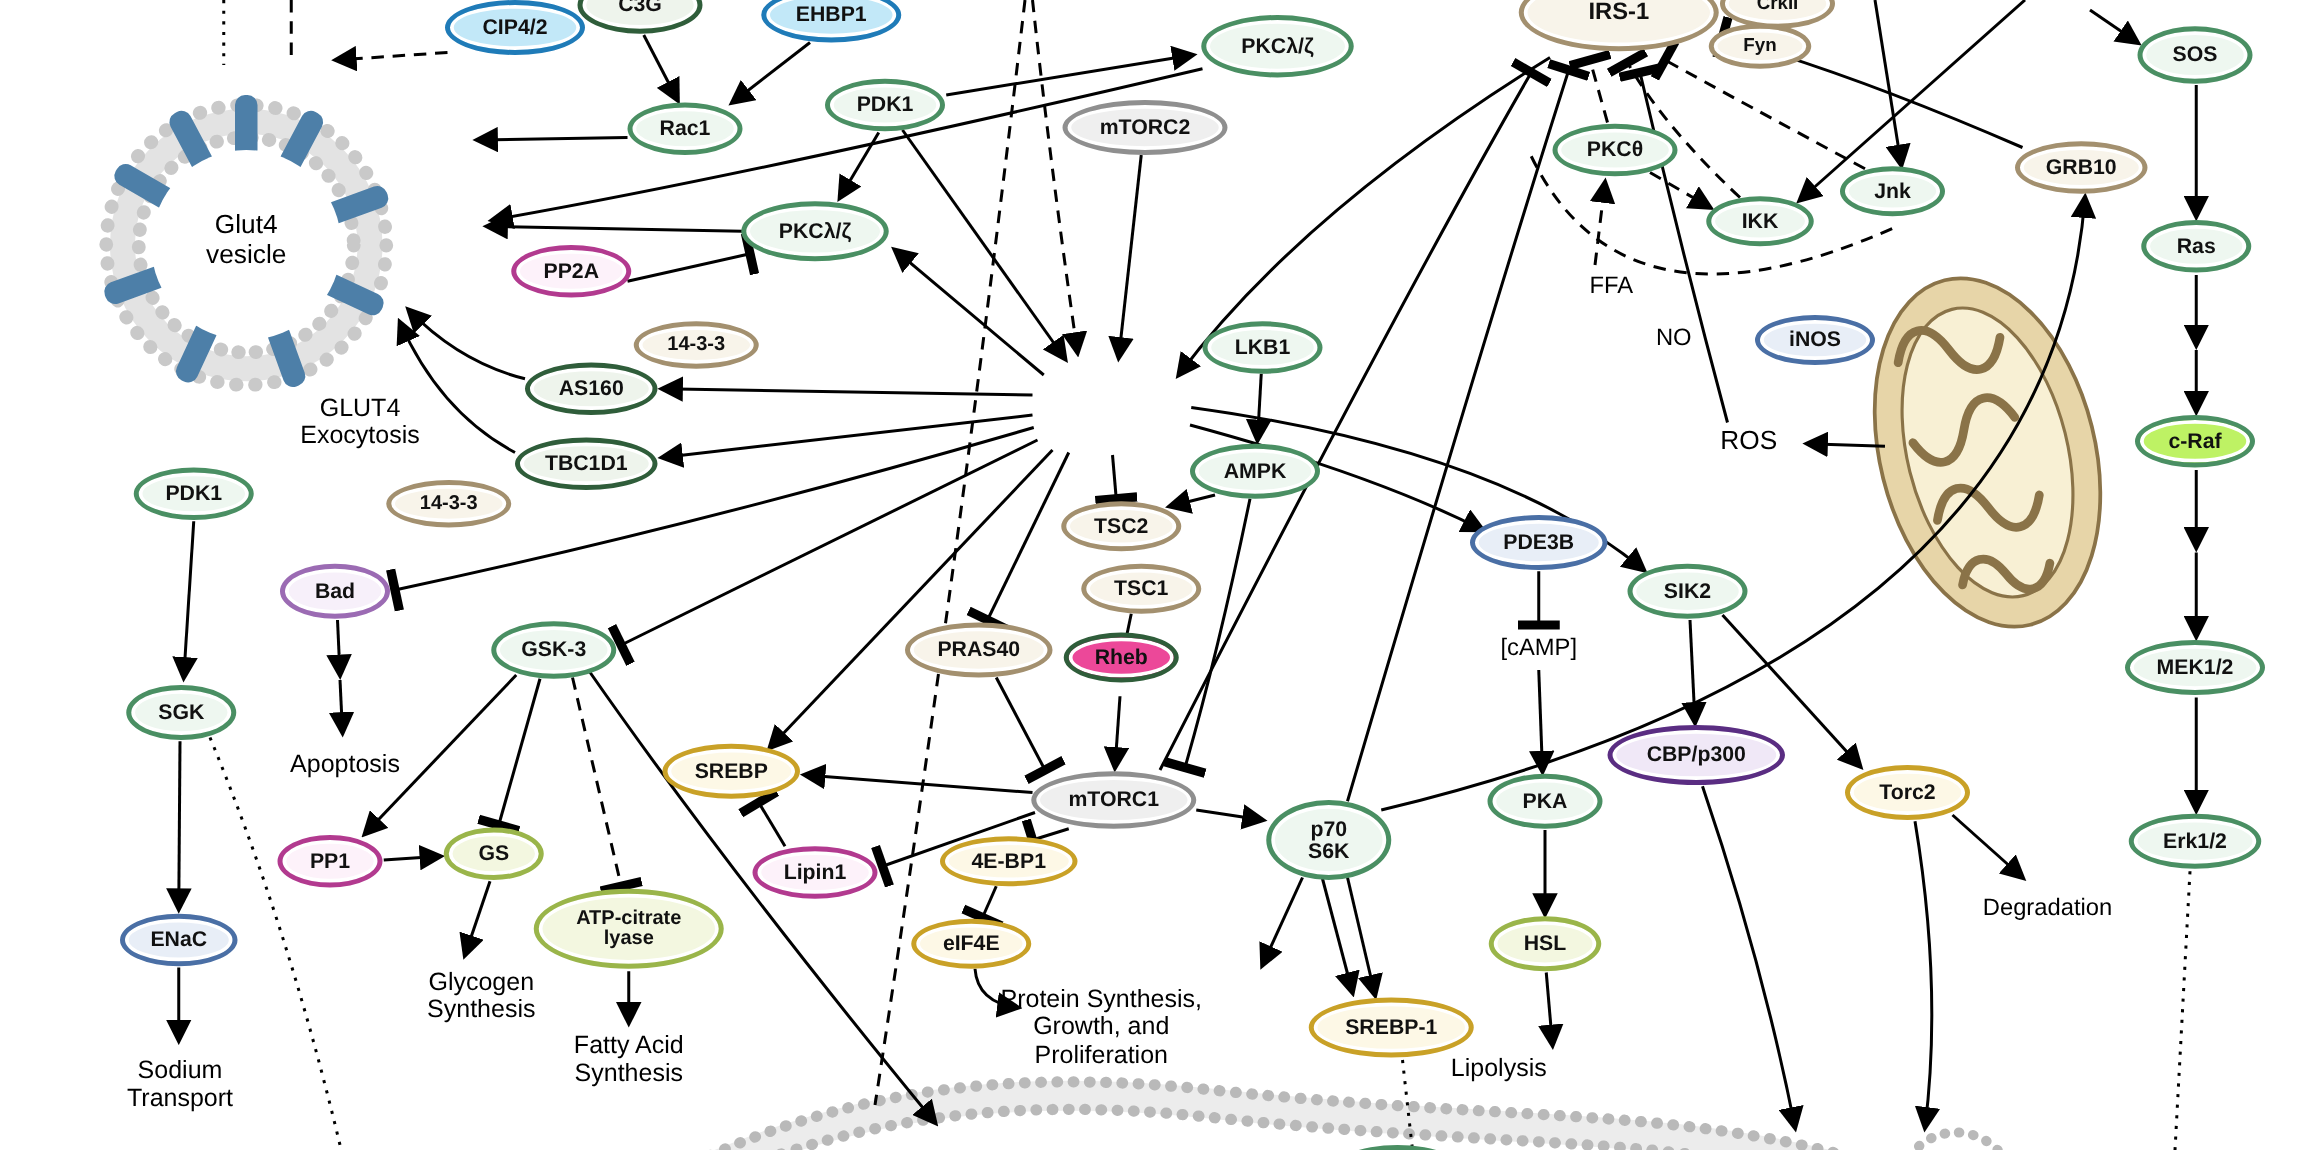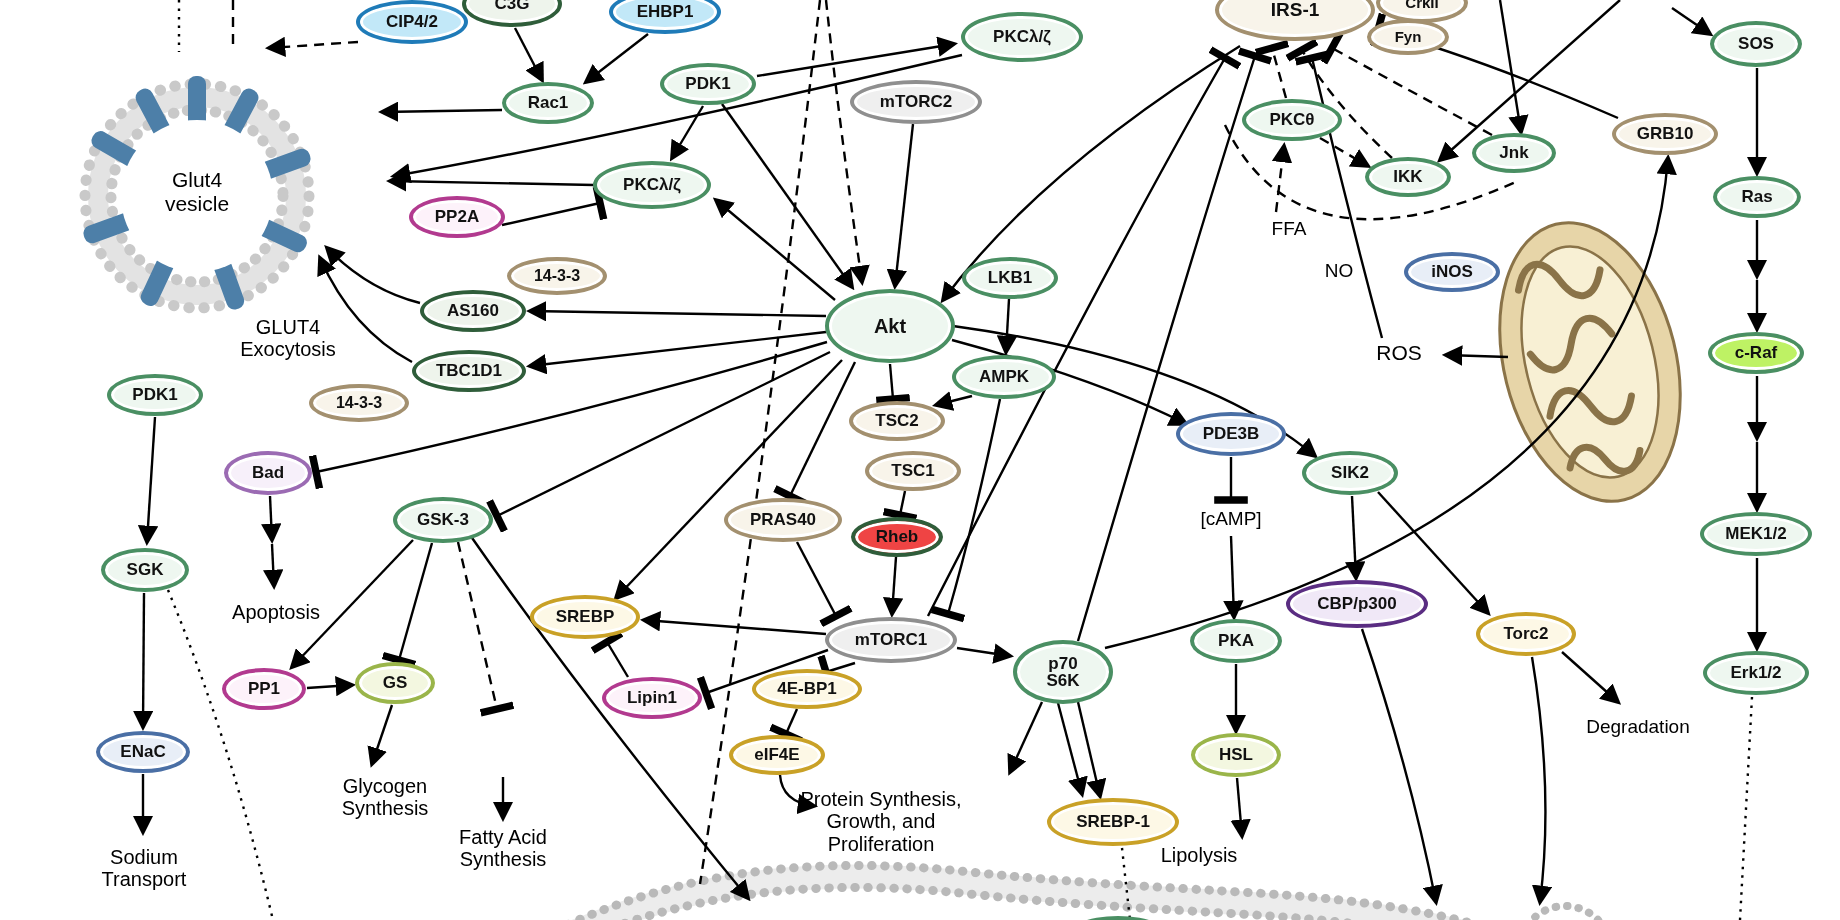--- a/index.html
+++ b/index.html
@@ -167,35 +167,36 @@
       <div class="node" style="left: 593px; top: 161px; width: 118px; height: 48px; border-color: rgb(74, 143, 99); background: rgb(238, 247, 240); font-size: 17px;">PKCλ/ζ</div>
       <div class="node" style="left: 409px; top: 196px; width: 96px; height: 42px; border-color: rgb(178, 58, 143); background: rgb(253, 242, 250); font-size: 17px;">PP2A</div>
       <div class="node" style="left: 507px; top: 257px; width: 100px; height: 38px; border-color: rgb(163, 144, 111); background: rgb(248, 244, 234); font-size: 16px;">14-3-3</div>
       <div class="node" style="left: 420px; top: 290px; width: 106px; height: 42px; border-color: rgb(47, 93, 58); background: rgb(238, 244, 236); font-size: 17px;">AS160</div>
       <div class="node" style="left: 412px; top: 350px; width: 114px; height: 42px; border-color: rgb(47, 93, 58); background: rgb(238, 244, 236); font-size: 17px;">TBC1D1</div>
       <div class="node" style="left: 309px; top: 384px; width: 100px; height: 38px; border-color: rgb(163, 144, 111); background: rgb(248, 244, 234); font-size: 16px;">14-3-3</div>
       <div class="node" style="left: 107px; top: 374px; width: 96px; height: 42px; border-color: rgb(74, 143, 99); background: rgb(238, 247, 240); font-size: 17px;">PDK1</div>
       <div class="node" style="left: 224px; top: 451px; width: 88px; height: 44px; border-color: rgb(155, 107, 179); background: rgb(247, 240, 250); font-size: 17px;">Bad</div>
       <div class="node" style="left: 101px; top: 548px; width: 88px; height: 44px; border-color: rgb(74, 143, 99); background: rgb(238, 247, 240); font-size: 17px;">SGK</div>
       <div class="node" style="left: 96px; top: 731px; width: 94px; height: 42px; border-color: rgb(74, 111, 165); background: rgb(232, 238, 247); font-size: 17px;">ENaC</div>
-      <div class="node" style="left: 825px; top: 289px; width: 130px; height: 74px; border-color: rgb(74, 143, 99); background: rgb(238, 247, 240); font-size: 20px;">Akt</div>
       <div class="node" style="left: 962px; top: 257px; width: 96px; height: 42px; border-color: rgb(74, 143, 99); background: rgb(238, 247, 240); font-size: 17px;">LKB1</div>
       <div class="node" style="left: 952px; top: 355px; width: 104px; height: 44px; border-color: rgb(74, 143, 99); background: rgb(238, 247, 240); font-size: 17px;">AMPK</div>
       <div class="node" style="left: 849px; top: 401px; width: 96px; height: 40px; border-color: rgb(163, 144, 111); background: rgb(248, 244, 234); font-size: 17px;">TSC2</div>
       <div class="node" style="left: 865px; top: 451px; width: 96px; height: 40px; border-color: rgb(163, 144, 111); background: rgb(248, 244, 234); font-size: 17px;">TSC1</div>
       <div class="node" style="left: 724px; top: 498px; width: 118px; height: 44px; border-color: rgb(163, 144, 111); background: rgb(248, 244, 234); font-size: 17px;">PRAS40</div>
-      <div class="node" style="left: 851px; top: 517px; width: 92px; height: 40px; border-color: rgb(47, 93, 58); background: #ef4444; font-size: 17px;">Rheb</div>
+      <div class="node" style="left: 851px; top: 506px; width: 92px; height: 40px; border-color: rgb(47, 93, 58); background: #ec4899; font-size: 17px;">Rheb</div>
       <div class="node" style="left: 393px; top: 497px; width: 100px; height: 46px; border-color: rgb(74, 143, 99); background: rgb(238, 247, 240); font-size: 17px;">GSK-3</div>
       <div class="node" style="left: 530px; top: 595px; width: 110px; height: 44px; border-color: rgb(201, 161, 39); background: rgb(253, 248, 230); font-size: 17px;">SREBP</div>
       <div class="node" style="left: 825px; top: 617px; width: 132px; height: 46px; border-color: rgb(143, 143, 143); background: rgb(239, 239, 239); font-size: 17px;">mTORC1</div>
       <div class="node" style="left: 602px; top: 677px; width: 100px; height: 42px; border-color: rgb(178, 58, 143); background: rgb(253, 242, 250); font-size: 17px;">Lipin1</div>
       <div class="node" style="left: 752px; top: 669px; width: 110px; height: 40px; border-color: rgb(201, 161, 39); background: rgb(253, 248, 230); font-size: 17px;">4E-BP1</div>
       <div class="node" style="left: 729px; top: 735px; width: 96px; height: 40px; border-color: rgb(201, 161, 39); background: rgb(253, 248, 230); font-size: 17px;">eIF4E</div>
       <div class="node" style="left: 222px; top: 668px; width: 84px; height: 42px; border-color: rgb(178, 58, 143); background: rgb(253, 242, 250); font-size: 17px;">PP1</div>
       <div class="node" style="left: 355px; top: 662px; width: 80px; height: 42px; border-color: rgb(154, 181, 74); background: rgb(243, 247, 224); font-size: 17px;">GS</div>
+      <div class="node" style="left: 427px; top: 711px; width: 152px; height: 64px; border-color: rgb(154, 181, 74); background: rgb(243, 247, 224); font-size: 16px;">ATP-citrate
+lyase</div>
       <div class="node" style="left: 1013px; top: 640px; width: 100px; height: 64px; border-color: rgb(74, 143, 99); background: rgb(238, 247, 240); font-size: 17px;">p70
 S6K</div>
       <div class="node" style="left: 1047px; top: 798px; width: 132px; height: 48px; border-color: rgb(201, 161, 39); background: rgb(253, 248, 230); font-size: 17px;">SREBP-1</div>
       <div class="node" style="left: 1176px; top: 412px; width: 110px; height: 44px; border-color: rgb(74, 111, 165); background: rgb(232, 238, 247); font-size: 17px;">PDE3B</div>
       <div class="node" style="left: 1302px; top: 451px; width: 96px; height: 44px; border-color: rgb(74, 143, 99); background: rgb(238, 247, 240); font-size: 17px;">SIK2</div>
       <div class="node" style="left: 1190px; top: 619px; width: 92px; height: 44px; border-color: rgb(74, 143, 99); background: rgb(238, 247, 240); font-size: 17px;">PKA</div>
       <div class="node" style="left: 1286px; top: 580px; width: 142px; height: 48px; border-color: rgb(90, 45, 130); background: rgb(240, 232, 247); font-size: 17px;">CBP/p300</div>
       <div class="node" style="left: 1191px; top: 733px; width: 90px; height: 44px; border-color: rgb(154, 181, 74); background: rgb(243, 247, 224); font-size: 17px;">HSL</div>
       <div class="node" style="left: 1476px; top: 612px; width: 100px; height: 44px; border-color: rgb(201, 161, 39); background: rgb(253, 248, 230); font-size: 17px;">Torc2</div>
       <div class="node" style="left: 1404px; top: 252px; width: 96px; height: 40px; border-color: rgb(74, 111, 165); background: rgb(232, 238, 247); font-size: 17px;">iNOS</div>

